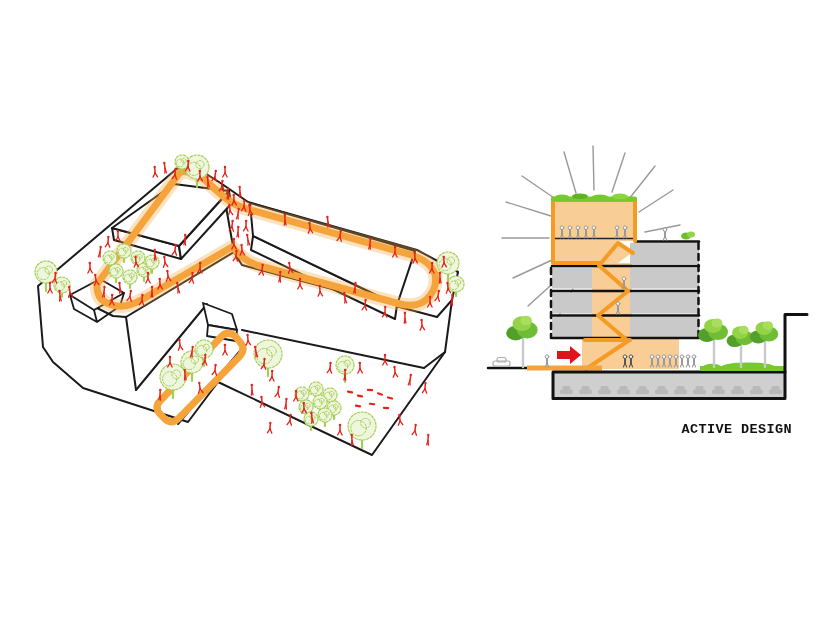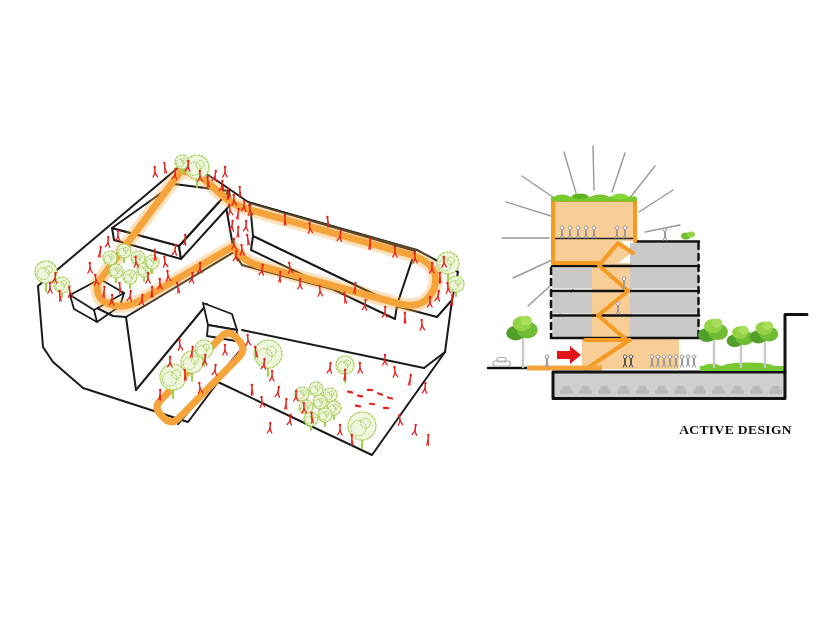--- a/index.html
+++ b/index.html
@@ -1,21 +1,21 @@
 <!DOCTYPE html>
 <html><head>
 <meta charset="utf-8">
 <style>
   html,body{margin:0;padding:0;background:#fff;}
   .canvas{position:relative;width:830px;height:622px;background:#fff;overflow:hidden;
           font-family:"Liberation Sans",sans-serif;}
   .canvas svg{position:absolute;left:0;top:0;}
   .caption{position:absolute;left:600px;top:422px;width:192px;text-align:right;
            font-weight:bold;font-size:13.5px;letter-spacing:.4px;color:#111;
-           font-family:Liberation Serif, serif;}
+           font-family:Liberation Mono, monospace;}
 </style>
 </head>
 <body>
 
 <div class="canvas">
   <svg width="830" height="622" viewBox="0 0 830 622">
 
     <g fill="none" stroke-linejoin="round" stroke-linecap="round">
 
       <path d="M38,286 L186,161 L222,184 L248,202 L417,250 L458,272 L452,300 L445,352 L372,455

